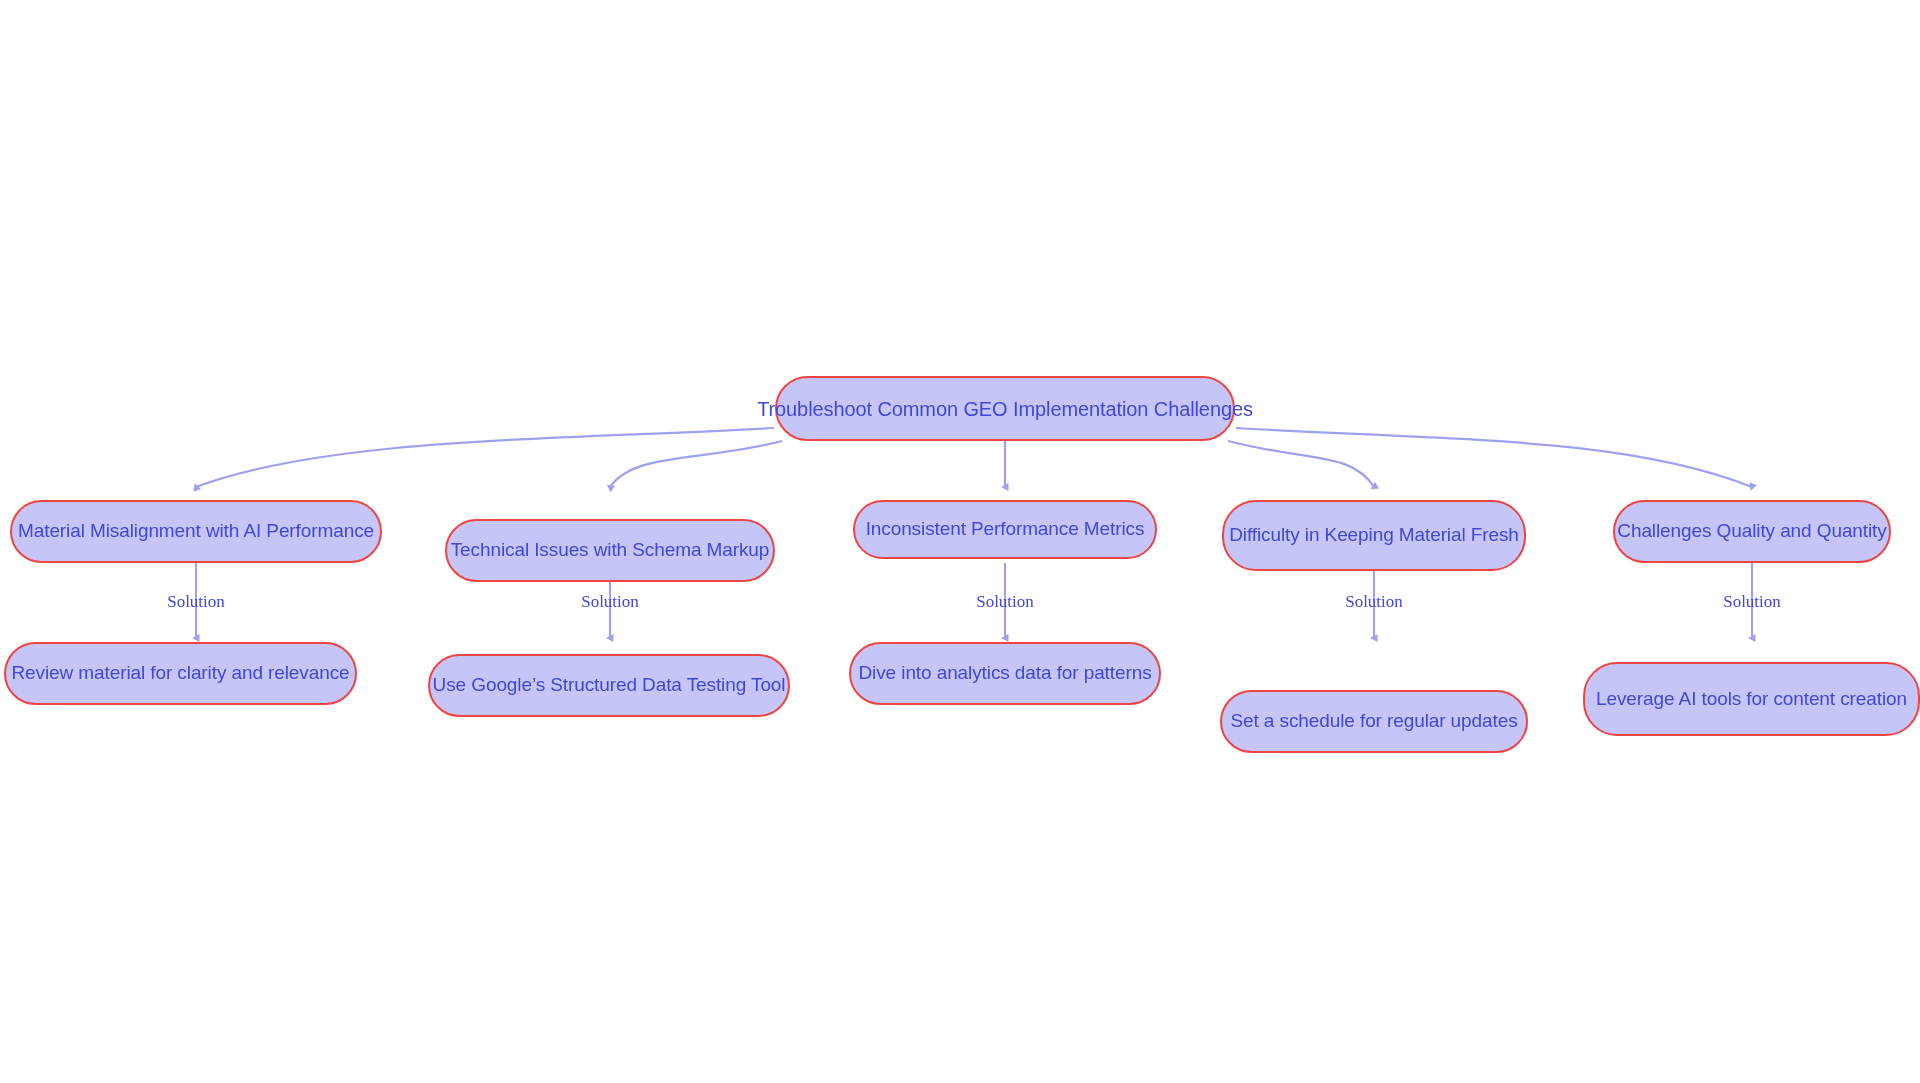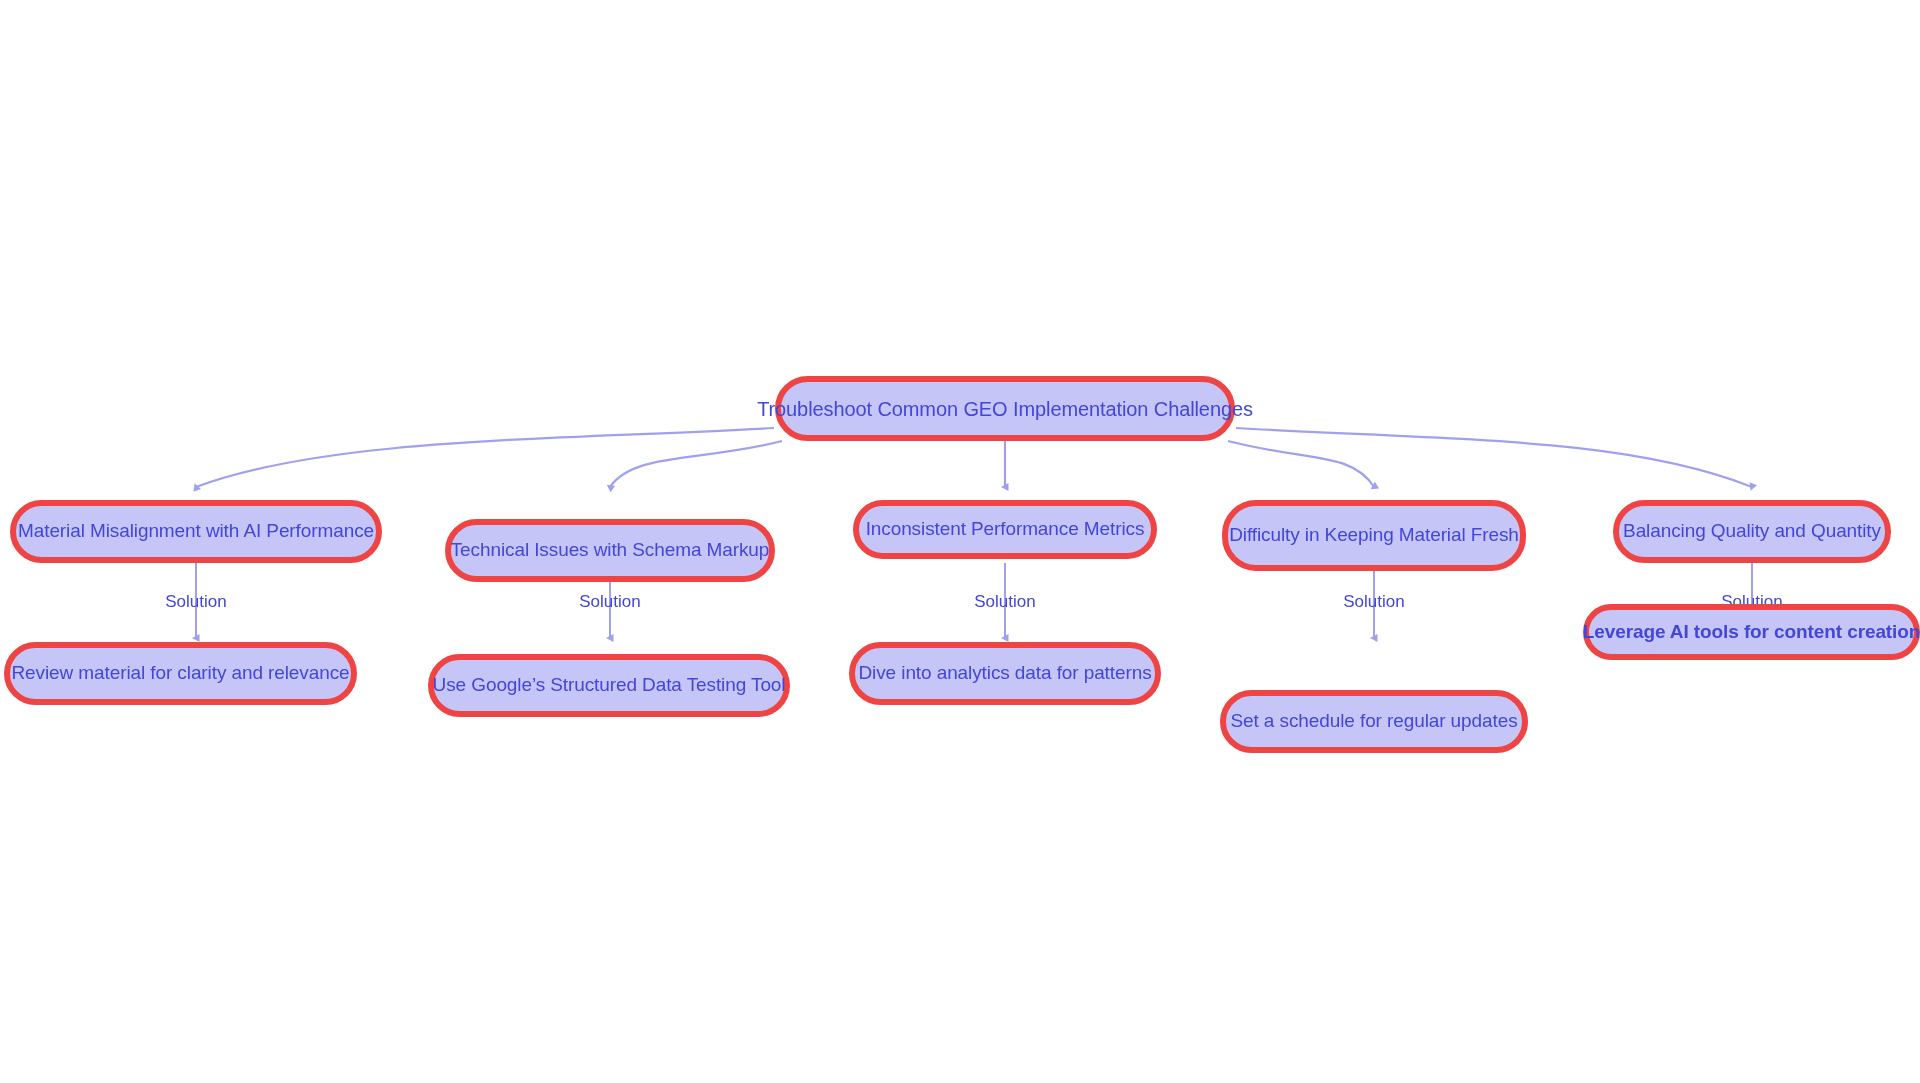--- a/index.html
+++ b/index.html
@@ -28,21 +28,21 @@
     pointer-events: none;
   }
   .node {
     position: absolute;
     box-sizing: border-box;
     display: flex;
     align-items: center;
     justify-content: center;
     text-align: center;
     background: #c5c6f7;
-    border: 6px solid #ef4444;
+    border: 2px solid #ef4444;
     border-radius: 34px;
     color: #4346d6;
     font-size: 19px;
     letter-spacing: -0.1px;
     line-height: 1.1;
     padding: 16px 16px;
     white-space: nowrap;
   }
   .node.root {
     font-size: 20px;
@@ -50,20 +50,21 @@
   }
   .edge-label {
     position: absolute;
     color: #4346d6;
     font-size: 17px;
     line-height: 1;
     text-align: center;
     background: transparent;
     white-space: nowrap;
     transform: translateX(-50%);
+    font-family: Liberation Serif, serif;
   }
 </style>
 </head>
 <body>
 
 <div id="canvas">
 
   <svg id="edge-layer" viewBox="0 0 1920 1083" width="1920" height="1083" xmlns="http://www.w3.org/2000/svg">
     <defs>
       <marker id="arrow" markerWidth="9" markerHeight="9" refX="4.5" refY="4" orient="auto" markerUnits="userSpaceOnUse">
@@ -102,21 +103,21 @@
 
   <div class="node" style="left:853px; top:500px; width:304px; height:59px;">
     <span>Inconsistent Performance Metrics</span>
   </div>
 
   <div class="node" style="left:1222px; top:500px; width:304px; height:71px;">
     <span>Difficulty in Keeping Material Fresh</span>
   </div>
 
   <div class="node" style="left:1613px; top:500px; width:278px; height:63px;">
-    <span>Balancing Quality and Quantity</span>
+    <span>Challenges Quality and Quantity</span>
   </div>
 
   <div class="edge-label" style="left:196px; top:593px;">Solution</div>
   <div class="edge-label" style="left:610px; top:593px;">Solution</div>
   <div class="edge-label" style="left:1005px; top:593px;">Solution</div>
   <div class="edge-label" style="left:1374px; top:593px;">Solution</div>
   <div class="edge-label" style="left:1752px; top:593px;">Solution</div>
 
   <div class="node" style="left:4px; top:642px; width:353px; height:63px;">
     <span>Review material for clarity and relevance</span>
@@ -127,17 +128,17 @@
   </div>
 
   <div class="node" style="left:849px; top:642px; width:312px; height:63px;">
     <span>Dive into analytics data for patterns</span>
   </div>
 
   <div class="node" style="left:1220px; top:642px; width:308px; height:63px;margin-top:48px;">
     <span>Set a schedule for regular updates</span>
   </div>
 
-  <div class="node" style="left:1583px; top:604px; width:337px; height:56px;font-weight:bold;">
+  <div class="node" style="left:1583px; top:662px; width:337px; height:74px;">
     <span>Leverage AI tools for content creation</span>
   </div>
 
 </div>
 
 </body></html>

